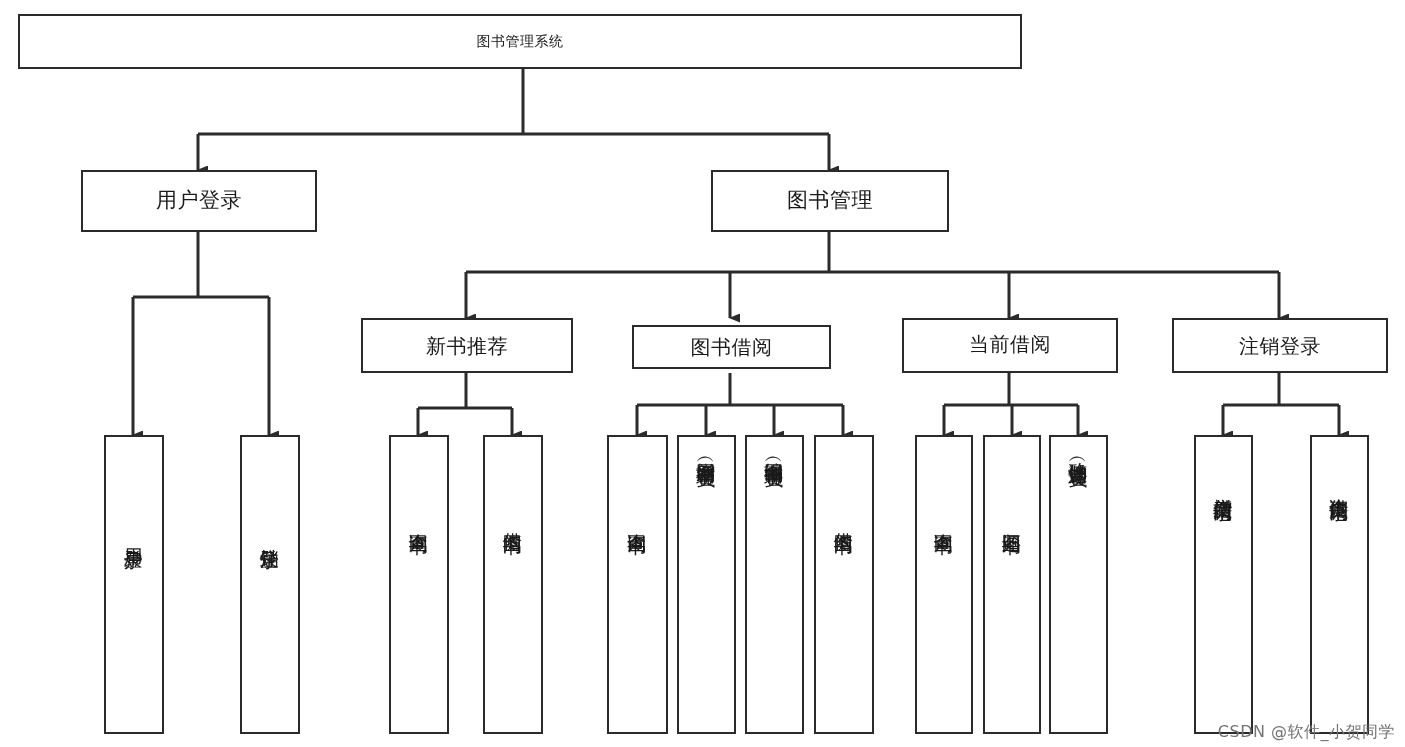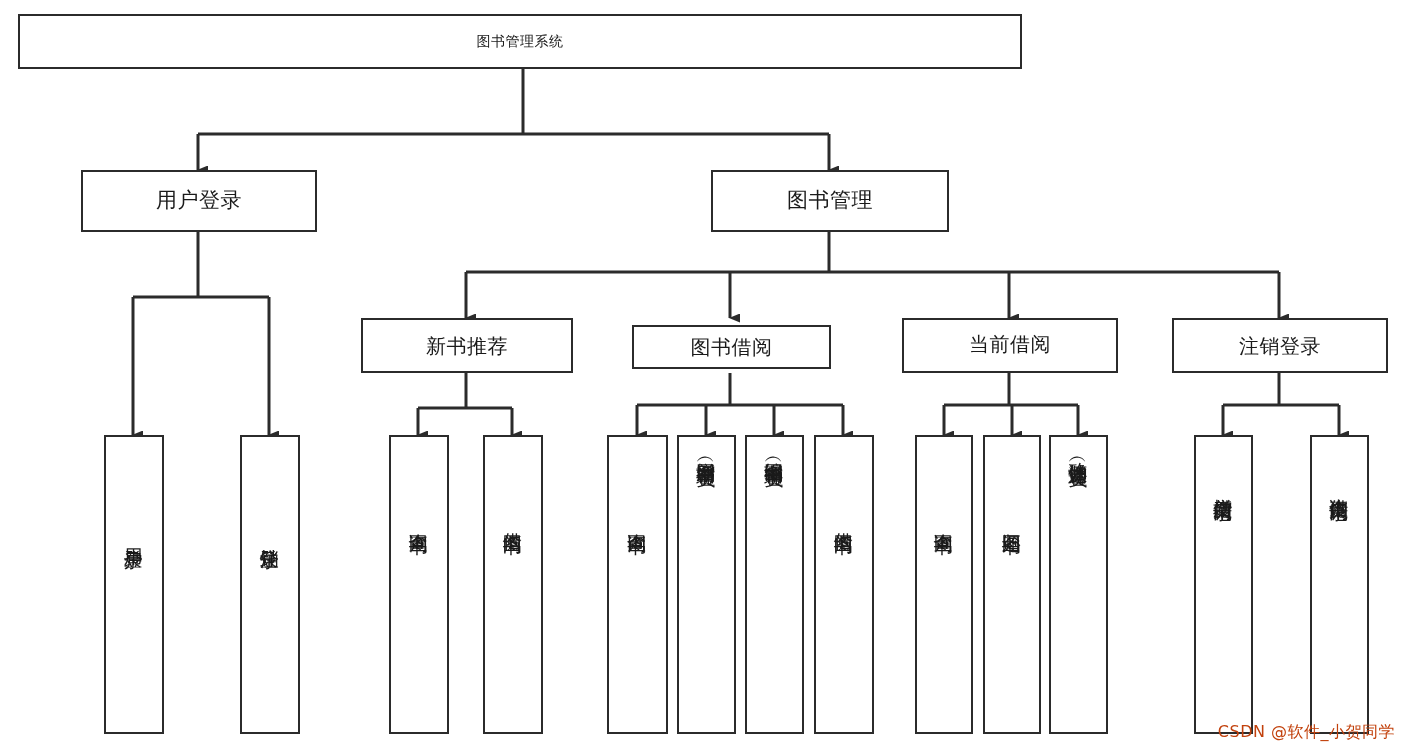--- a/index.html
+++ b/index.html
@@ -58,21 +58,21 @@
     line-height: 1.28;
     letter-spacing: 1px;
     text-align: center;
     white-space: nowrap;
   }
   .watermark {
     position: absolute;
     right: 10px;
     bottom: 4px;
     font-size: 16px;
-    color: #c2410c;
+    color: #737373;
     white-space: nowrap;
     pointer-events: none;
     letter-spacing: 0.5px;
   }
 </style>
 </head>
 <body>
 
 <div id="diagram-root">
 

